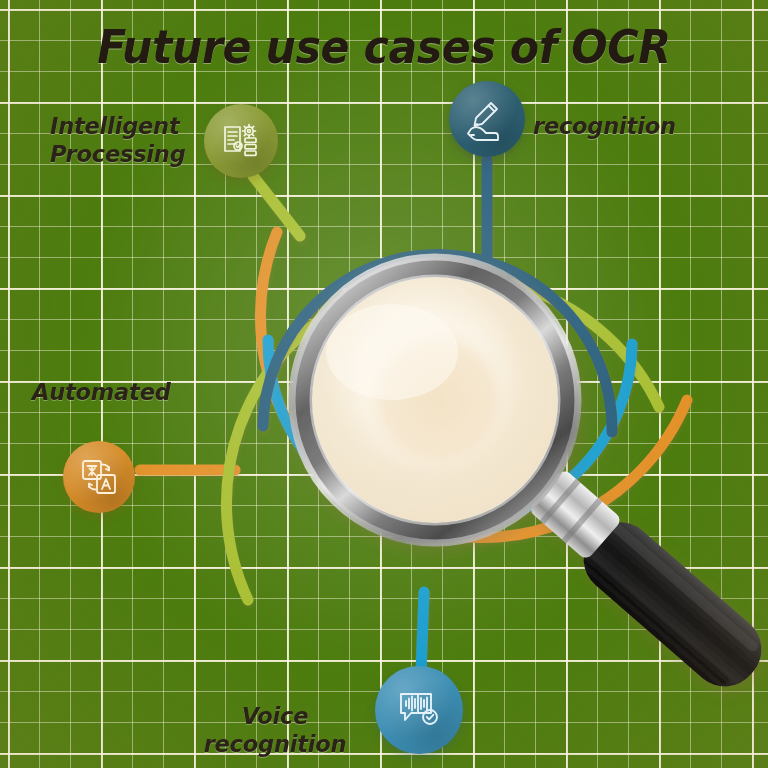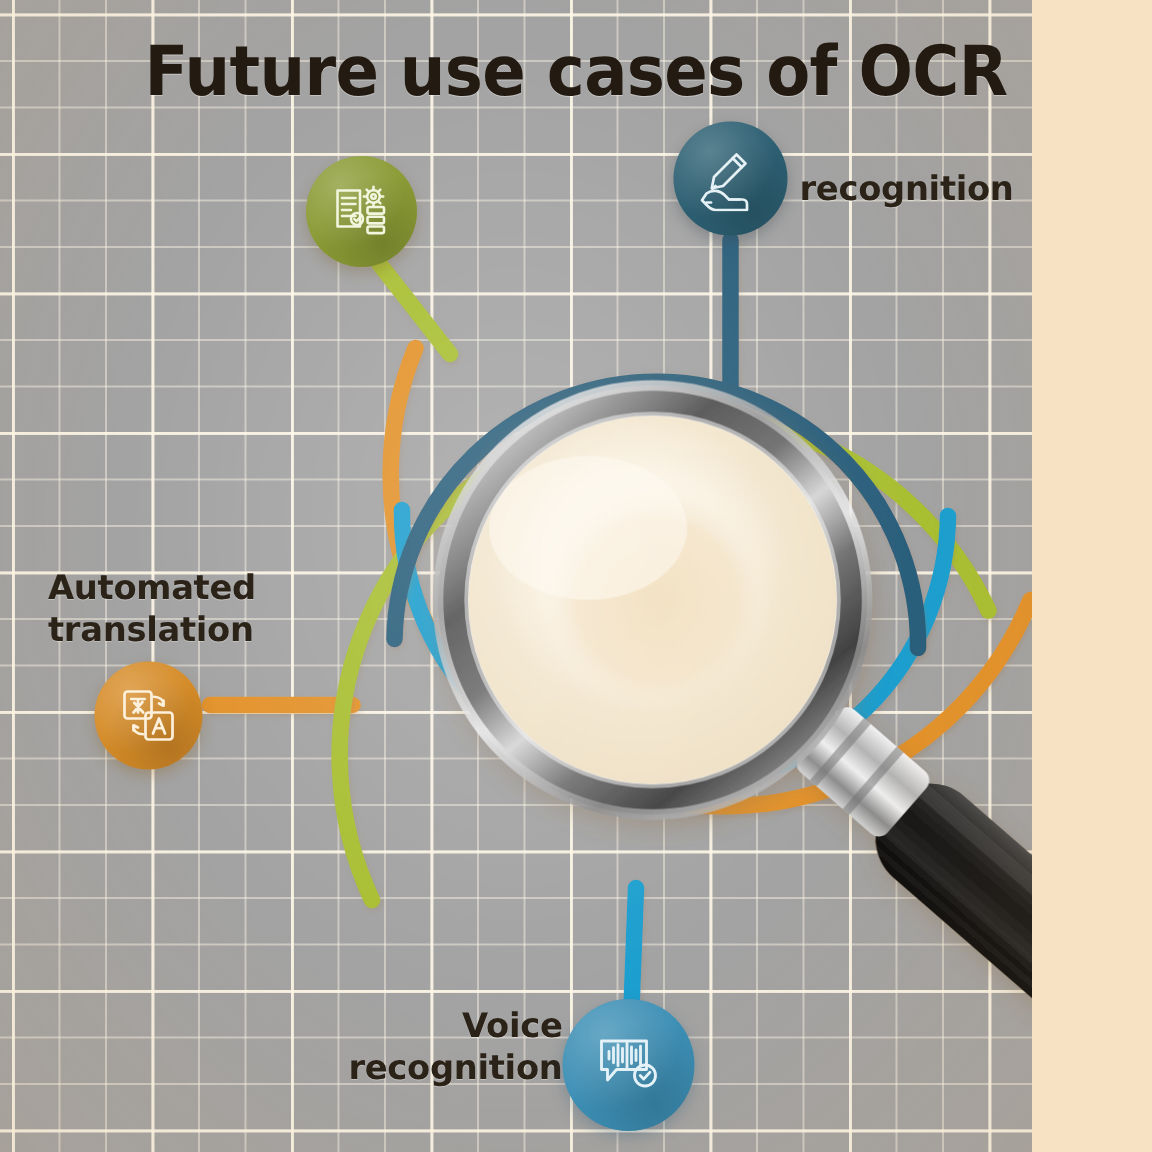--- a/index.html
+++ b/index.html
@@ -2,22 +2,23 @@
 <html><head>
 <meta charset="utf-8">
 <style>
   html,body{margin:0;padding:0;}
   body{
     width:768px;height:768px;overflow:hidden;
     font-family:"Liberation Sans", sans-serif;
     background:#f7e2c4;
   }
   #stage{
-    position:relative;width:688px;height:768px;overflow:hidden;
-    background-color:#a3a3a3;
+    position:relative;width:768px;height:768px;overflow:hidden;
+    background-color:#4d7c0f;
+    font-style:italic;
   }
   
   .grid{
     position:absolute;inset:0;
     background-image:
       linear-gradient(to right, rgba(255,248,232,.85) 0 2px, transparent 2px 100%),
       linear-gradient(to bottom, rgba(255,248,232,.85) 0 2px, transparent 2px 100%),
       linear-gradient(to right, rgba(255,248,232,.45) 0 1px, transparent 1px 100%),
       linear-gradient(to bottom, rgba(255,248,232,.45) 0 1px, transparent 1px 100%);
     background-size:93px 93px,93px 93px,31px 31px,31px 31px;
@@ -45,21 +46,21 @@
     position:absolute;
     font-size:22.5px;line-height:28px;font-weight:bold;
     color:#2b2218;
     font-family:"DejaVu Sans", sans-serif;
     letter-spacing:-0.2px;
     text-shadow:0 1px 0 rgba(255,255,255,.3);
   }
   #lbl-idp{left:50px;top:112px;width:190px;}
   #lbl-hand{left:533px;top:112px;width:210px;}
   #lbl-trans{left:32px;top:378px;width:200px;}
-  #lbl-voice{left:175px;top:670px;width:200px;text-align:right;}
+  #lbl-voice{left:175px;top:702px;width:200px;text-align:center;}
   
   .bubble{
     position:absolute;border-radius:50%;
     display:flex;align-items:center;justify-content:center;
   }
   .bubble::after{
     content:"";position:absolute;inset:0;border-radius:50%;
     background:radial-gradient(circle at 32% 26%, rgba(255,255,255,.22) 0%, rgba(255,255,255,0) 58%),
                radial-gradient(circle at 70% 80%, rgba(0,0,0,.16) 0%, rgba(0,0,0,0) 60%);
     pointer-events:none;
@@ -180,29 +181,30 @@
       <circle cx="435" cy="400" r="124" fill="none" stroke="#f3f3f3" stroke-width="3" opacity=".55"></circle>
     </g>
     </svg>
     <div></div>
 
   <div class="vignette"></div>
 
   <div class="title">Future use cases of OCR</div>
 
   <div class="label" id="lbl-idp">
+    <div>Intelligent</div>
+    <div>Processing</div>
   </div>
 
   <div class="label" id="lbl-hand">
     <div>recognition</div>
   </div>
 
   <div class="label" id="lbl-trans">
     <div>Automated</div>
-    <div>translation</div>
   </div>
 
   <div class="label" id="lbl-voice">
     <div>Voice</div>
     <div>recognition</div>
   </div>
 
   <div class="bubble" id="b-idp">
     <svg width="42" height="42" viewBox="0 0 42 42">
       <g fill="none" stroke="#f2f6df" stroke-width="1.7" stroke-linecap="round" stroke-linejoin="round">

